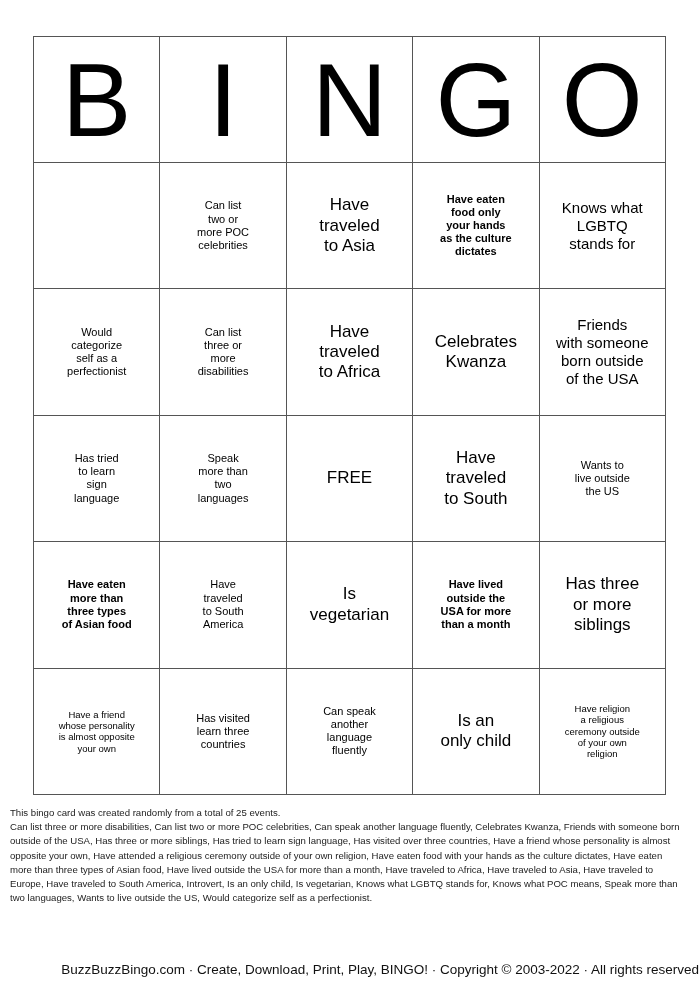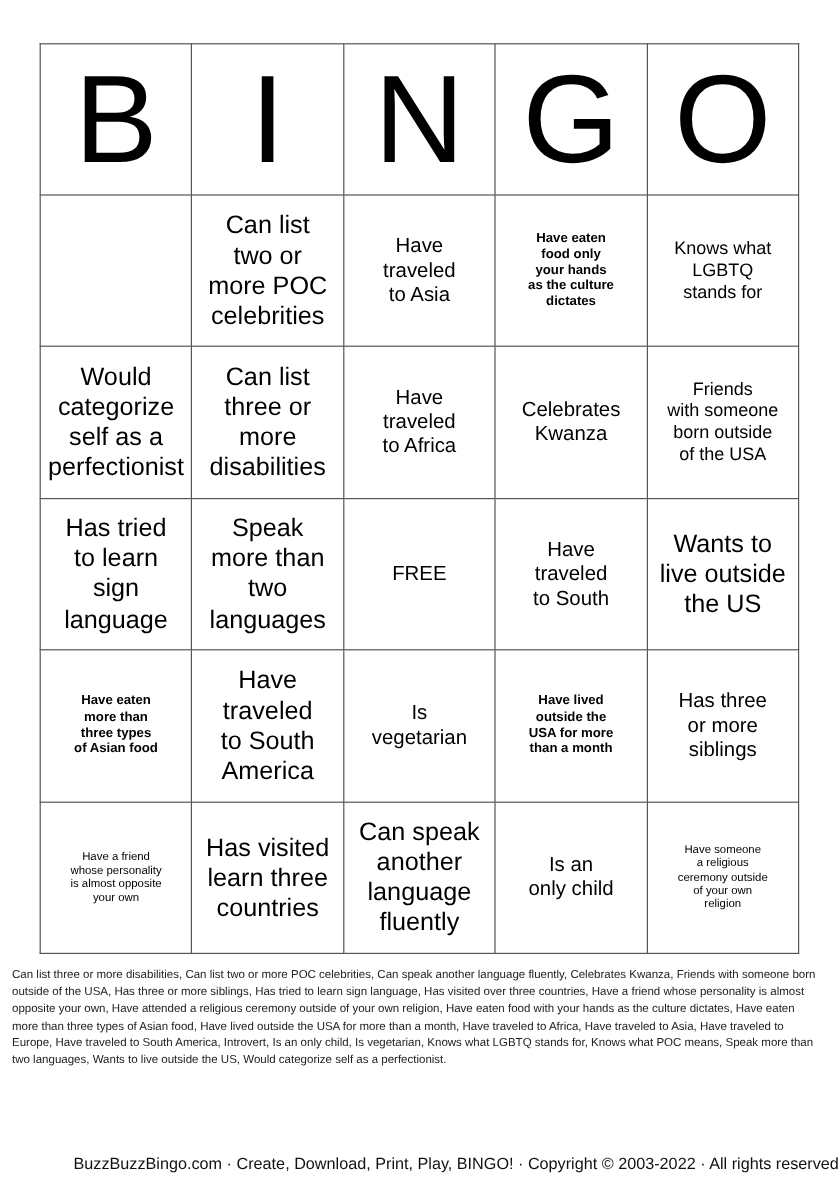--- a/index.html
+++ b/index.html
@@ -38,21 +38,21 @@
       border: 1px solid #555;
       height: 125px;
       font-weight: normal;
       font-size: 104px;
       line-height: 1;
       text-align: center;
       vertical-align: middle;
       padding: 0;
     }
     .sz-l  { font-size: 17px; }
-    .sz-m  { font-size: 21px; }
+    .sz-m  { font-size: 11px; }
     .sz-s  { font-size: 15px; }
     .sz-xs { font-size: 11px; font-weight: bold; }
     .sz-xxs { font-size: 9.5px; }
     .cell-text { display: inline-block; }
     .info {
       position: absolute;
       left: 10px;
       top: 806px;
       width: 672px;
       font-size: 9.6px;
@@ -109,22 +109,23 @@
         <td class="sz-m"><span class="cell-text"><span>Have</span><br><span>traveled</span><br><span>to South</span><br><span>America</span></span></td>
         <td class="sz-l"><span class="cell-text"><span>Is</span><br><span>vegetarian</span></span></td>
         <td class="sz-xs"><span class="cell-text"><span>Have lived</span><br><span>outside the</span><br><span>USA for more</span><br><span>than a month</span></span></td>
         <td class="sz-l"><span class="cell-text"><span>Has three</span><br><span>or more</span><br><span>siblings</span></span></td>
       </tr>
       <tr>
         <td class="sz-xxs"><span class="cell-text"><span>Have a friend</span><br><span>whose personality</span><br><span>is almost opposite</span><br><span>your own</span></span></td>
         <td class="sz-m"><span class="cell-text"><span>Has visited</span><br><span>learn three</span><br><span>countries</span></span></td>
         <td class="sz-m"><span class="cell-text"><span>Can speak</span><br><span>another</span><br><span>language</span><br><span>fluently</span></span></td>
         <td class="sz-l"><span class="cell-text"><span>Is an</span><br><span>only child</span></span></td>
-        <td class="sz-xxs"><span class="cell-text"><span>Have someone</span><br><span>a religious</span><br><span>ceremony outside</span><br><span>of your own</span><br><span>religion</span></span></td>
+        <td class="sz-xxs"><span class="cell-text"><span>Have religion</span><br><span>a religious</span><br><span>ceremony outside</span><br><span>of your own</span><br><span>religion</span></span></td>
       </tr>
     </tbody>
 </table>
 
 <div class="info">
+  <div>This bingo card was created randomly from a total of 25 events.</div>
   <div>Can list three or more disabilities, Can list two or more POC celebrities, Can speak another language fluently, Celebrates Kwanza, Friends with someone born outside of the USA, Has three or more siblings, Has tried to learn sign language, Has visited over three countries, Have a friend whose personality is almost opposite your own, Have attended a religious ceremony outside of your own religion, Have eaten food with your hands as the culture dictates, Have eaten more than three types of Asian food, Have lived outside the USA for more than a month, Have traveled to Africa, Have traveled to Asia, Have traveled to Europe, Have traveled to South America, Introvert, Is an only child, Is vegetarian, Knows what LGBTQ  stands for, Knows what POC means, Speak more than two languages, Wants to live outside the US, Would categorize self as a perfectionist.</div>
 </div>
 
 <div class="footer">BuzzBuzzBingo.com · Create, Download, Print, Play, BINGO! · Copyright © 2003-2022 · All rights reserved</div>
 
 </body></html>

